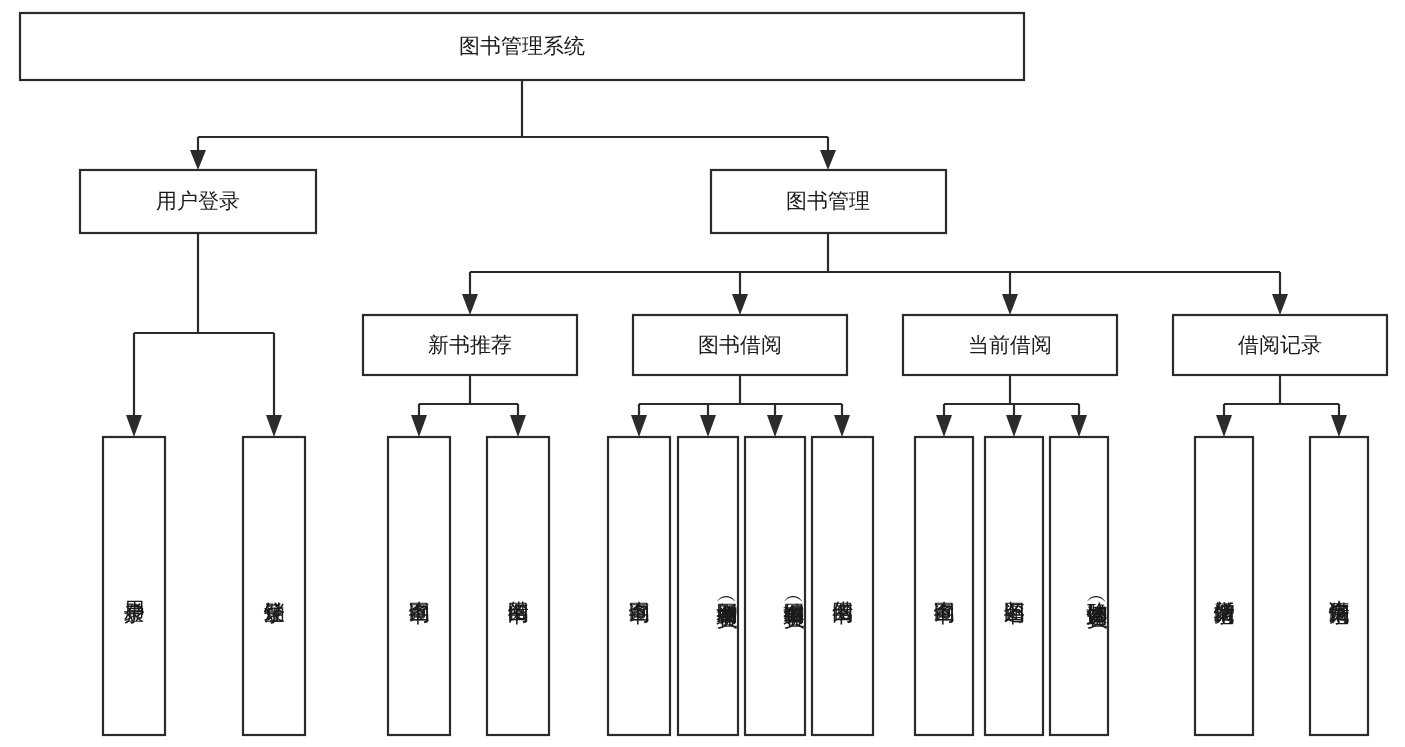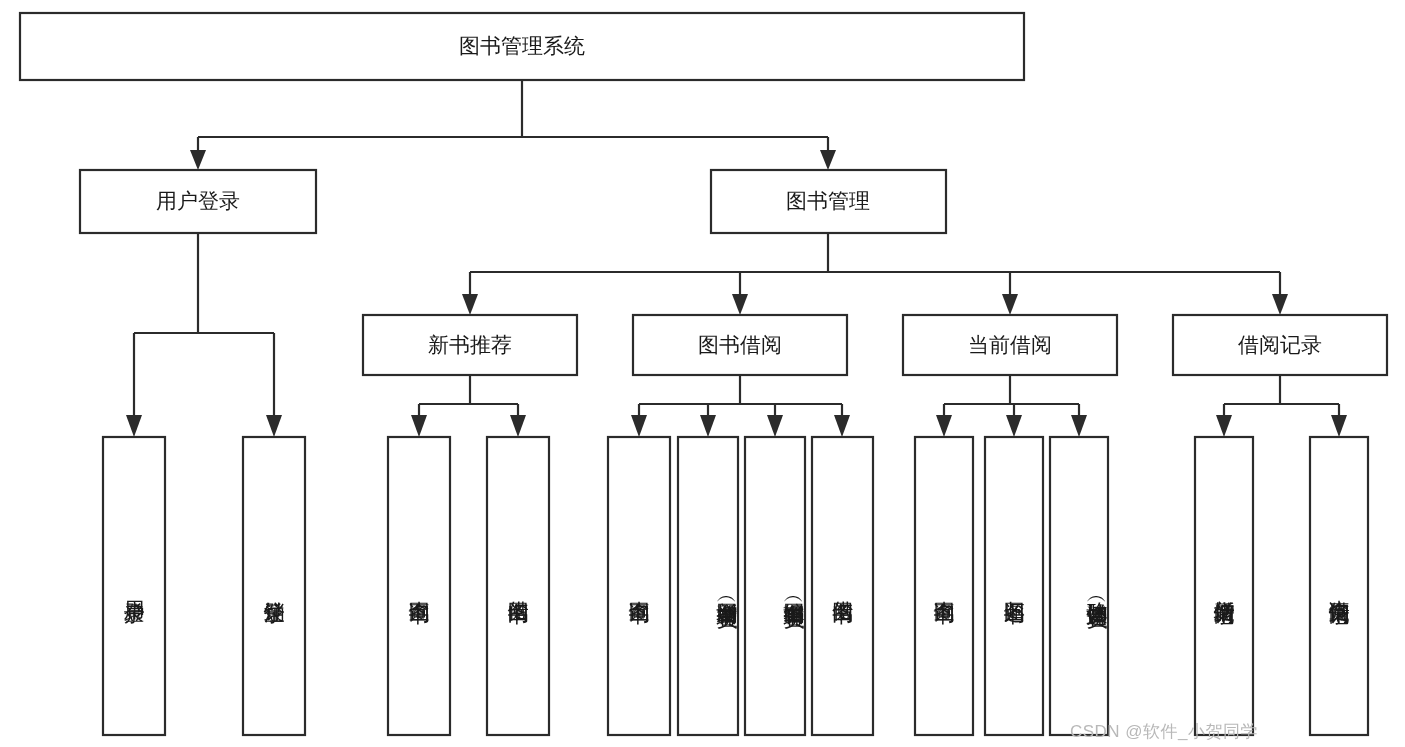--- a/index.html
+++ b/index.html
@@ -189,14 +189,13 @@
   <div class="node-label-v" style="left:608px; top:437px; width:62px; height:298px;">查询图书</div>
   <div class="node-label-v" style="left:678px; top:437px; width:60px; height:298px; align-items:flex-start; padding-top:6px;">新增图书（管理员）</div>
   <div class="node-label-v" style="left:745px; top:437px; width:60px; height:298px; align-items:flex-start; padding-top:6px;">编辑图书（管理员）</div>
   <div class="node-label-v" style="left:812px; top:437px; width:61px; height:298px;">借阅图书</div>
   <div class="node-label-v" style="left:915px; top:437px; width:58px; height:298px;">查询图书</div>
   <div class="node-label-v" style="left:985px; top:437px; width:58px; height:298px;">归还图书</div>
   <div class="node-label-v" style="left:1050px; top:437px; width:58px; height:298px; align-items:flex-start; padding-top:6px;">确认归还（管理员）</div>
   <div class="node-label-v" style="left:1195px; top:437px; width:58px; height:298px;">新增借阅记录</div>
   <div class="node-label-v" style="left:1310px; top:437px; width:58px; height:298px;">查询借阅记录</div>
 
-  <div class="watermark">CSDN @软件_小贺同学</div>
 </div>
 
 </body></html>

